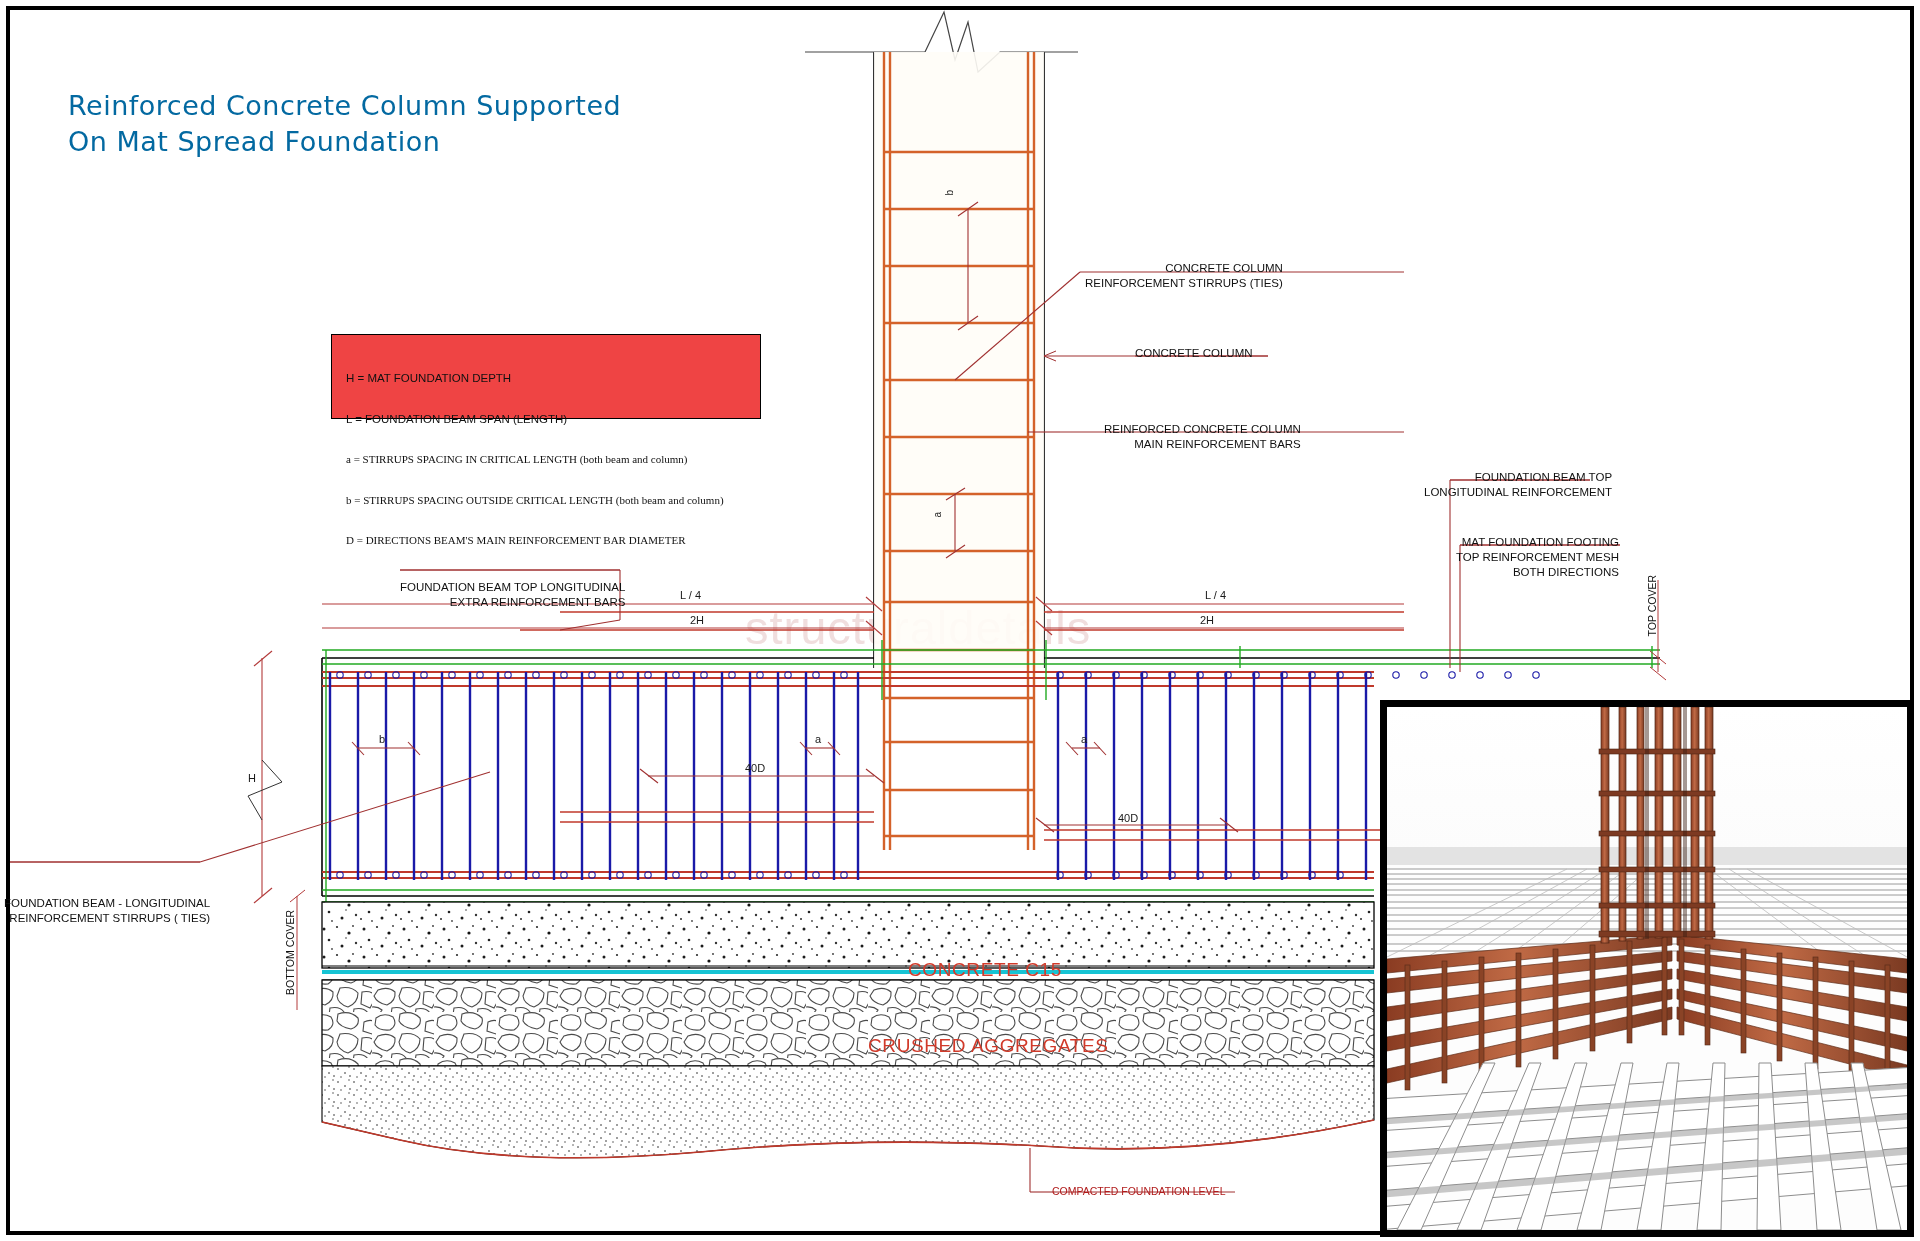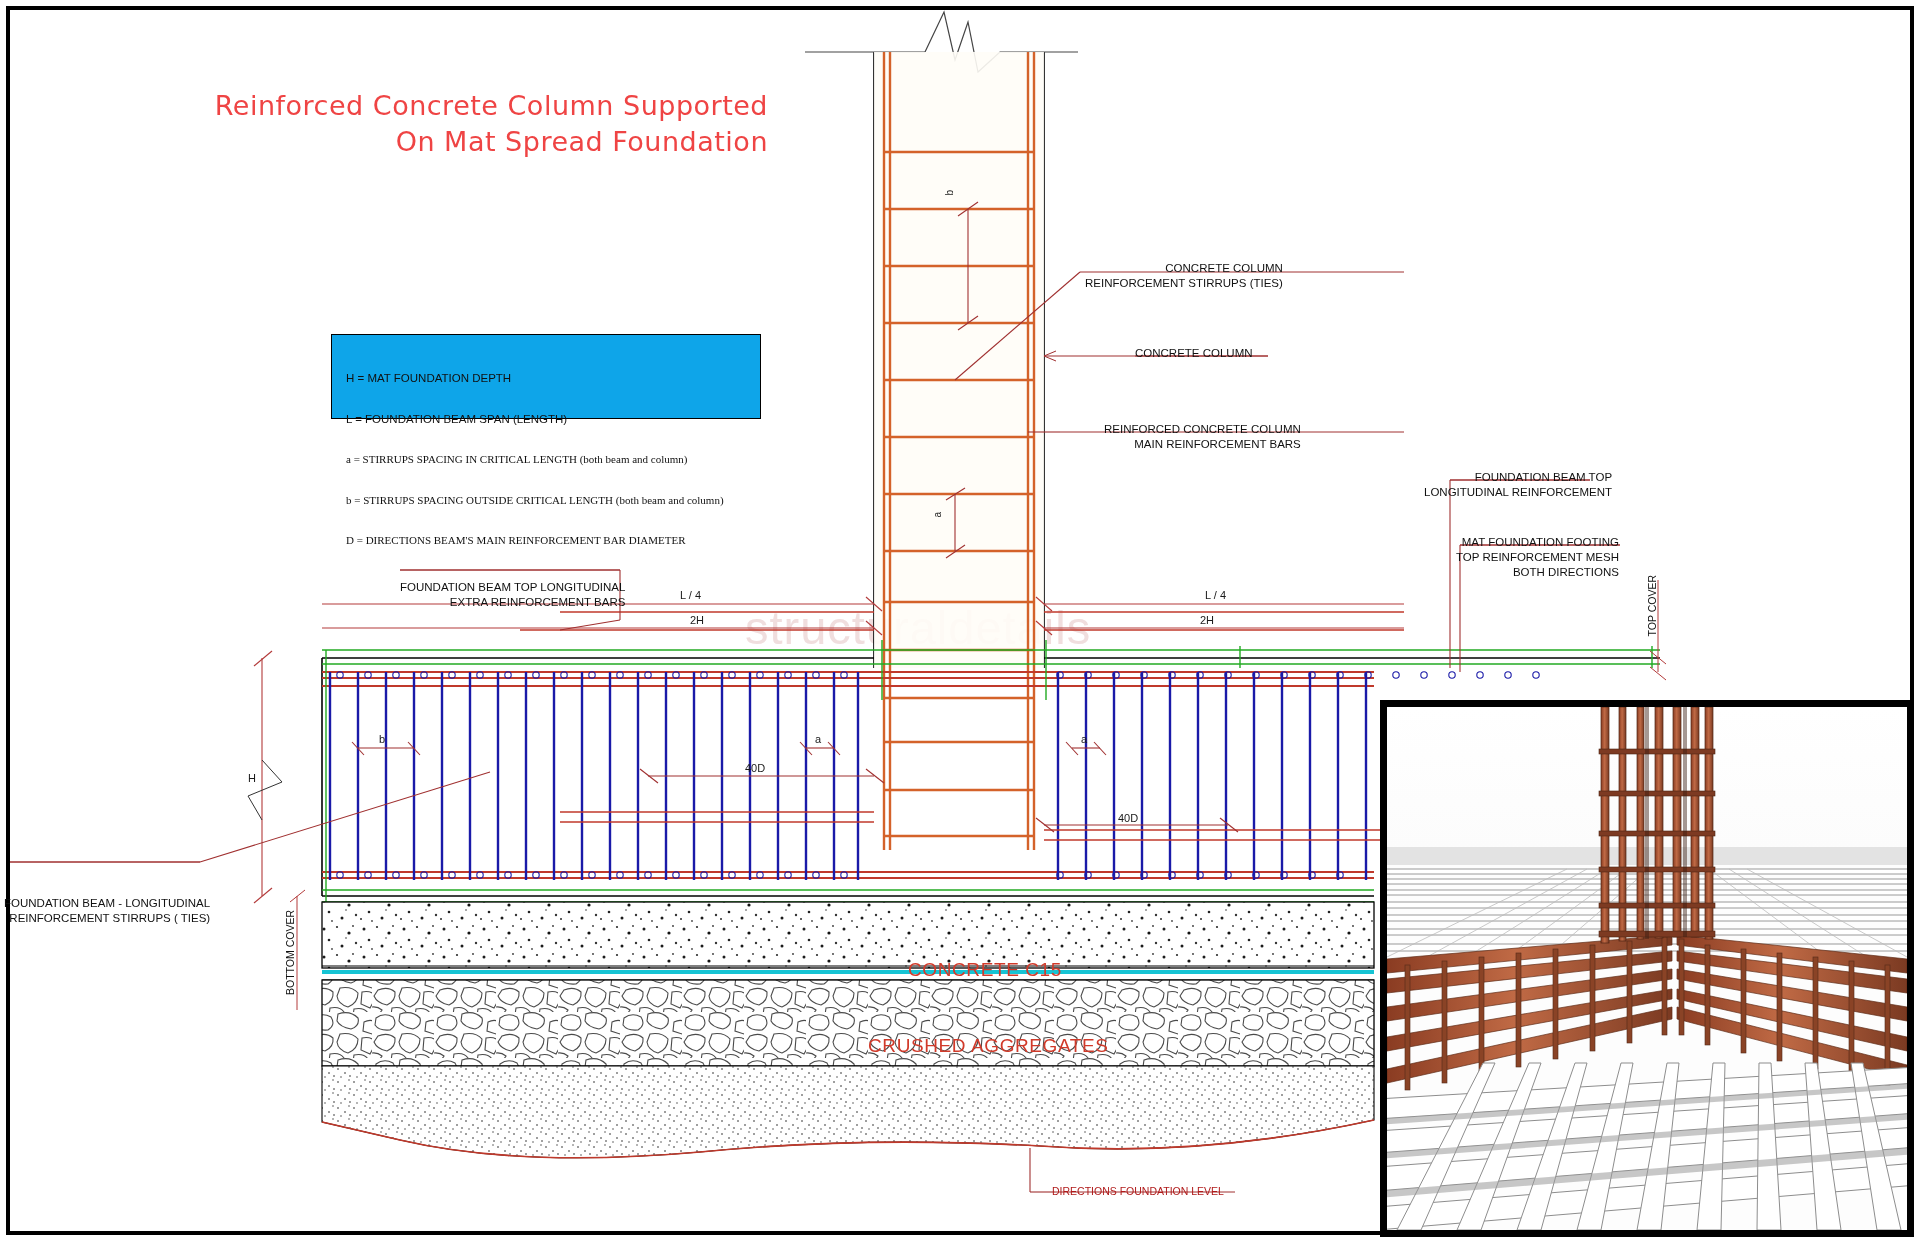--- a/index.html
+++ b/index.html
@@ -8,26 +8,26 @@
        font-family:"Liberation Sans","DejaVu Sans",sans-serif;}
 
   #sheet{position:absolute;inset:0;background:#ffffff;}
 
   
   .frame{position:absolute;left:6px;top:6px;width:1908px;height:1229px;
          border:4px solid #000000;box-sizing:border-box;}
 
   
   .title{position:absolute;left:68px;top:88px;width:700px;
-         font-size:27px;line-height:36px;color:#ef4444;
-         font-family:"DejaVu Sans",sans-serif;letter-spacing:.5px;white-space:pre-line;text-align:right;}
+         font-size:27px;line-height:36px;color:#0369a1;
+         font-family:"DejaVu Sans",sans-serif;letter-spacing:.5px;white-space:pre-line;}
 
   
   .legend{position:absolute;left:331px;top:334px;width:430px;height:85px;
-          border:1.5px solid #000;background:#0ea5e9;box-sizing:border-box;}
+          border:1.5px solid #000;background:#ef4444;box-sizing:border-box;}
   .legend .lines{position:absolute;left:14px;top:10px;font-size:11.5px;
                  line-height:13.5px;color:#111;white-space:pre;}
   .legend .lines span{display:block;}
   .sm{font-size:11px;font-family:Liberation Serif, serif;}
 
   
   .lbl{position:absolute;font-size:11.5px;color:#111;line-height:15px;white-space:pre;text-align:right;}
   .lbl-red{position:absolute;font-size:11.5px;color:#b01a1a;line-height:13px;white-space:pre;}
   .dim{position:absolute;font-size:11px;color:#1a1a1a;}
   .vert{writing-mode:vertical-rl;transform:rotate(180deg);}
@@ -451,21 +451,21 @@
   <div class="lbl" style="left:1456px;top:535px;">MAT FOUNDATION FOOTING
 TOP REINFORCEMENT MESH
 BOTH DIRECTIONS</div>
 
   <div class="lbl" style="left:400px;top:580px;">FOUNDATION BEAM TOP LONGITUDINAL
 EXTRA REINFORCEMENT BARS</div>
 
   <div class="lbl" style="left:4px;top:852px;margin-top:44px;">FOUNDATION BEAM - LONGITUDINAL
 REINFORCEMENT STIRRUPS ( TIES)</div>
 
-  <div class="lbl-red" style="left:1052px;top:1185px;font-size:10.5px;">DIRECTIONS FOUNDATION LEVEL</div>
+  <div class="lbl-red" style="left:1052px;top:1185px;font-size:10.5px;">COMPACTED FOUNDATION LEVEL</div>
 
   <div class="lbl vert" style="left:1645px;top:575px;font-size:10.5px;">TOP COVER</div>
 
   <div class="lbl vert" style="left:283px;top:910px;font-size:10.5px;">BOTTOM COVER</div>
 
   <div class="bigtext" style="left:908px;top:922px;">CONCRETE C15</div>
   <div class="bigtext" style="left:868px;top:998px;">CRUSHED AGGREGATES</div>
 
   <div class="dim" style="left:680px;top:589px;">L / 4</div>
   <div class="dim" style="left:1205px;top:589px;">L / 4</div>

